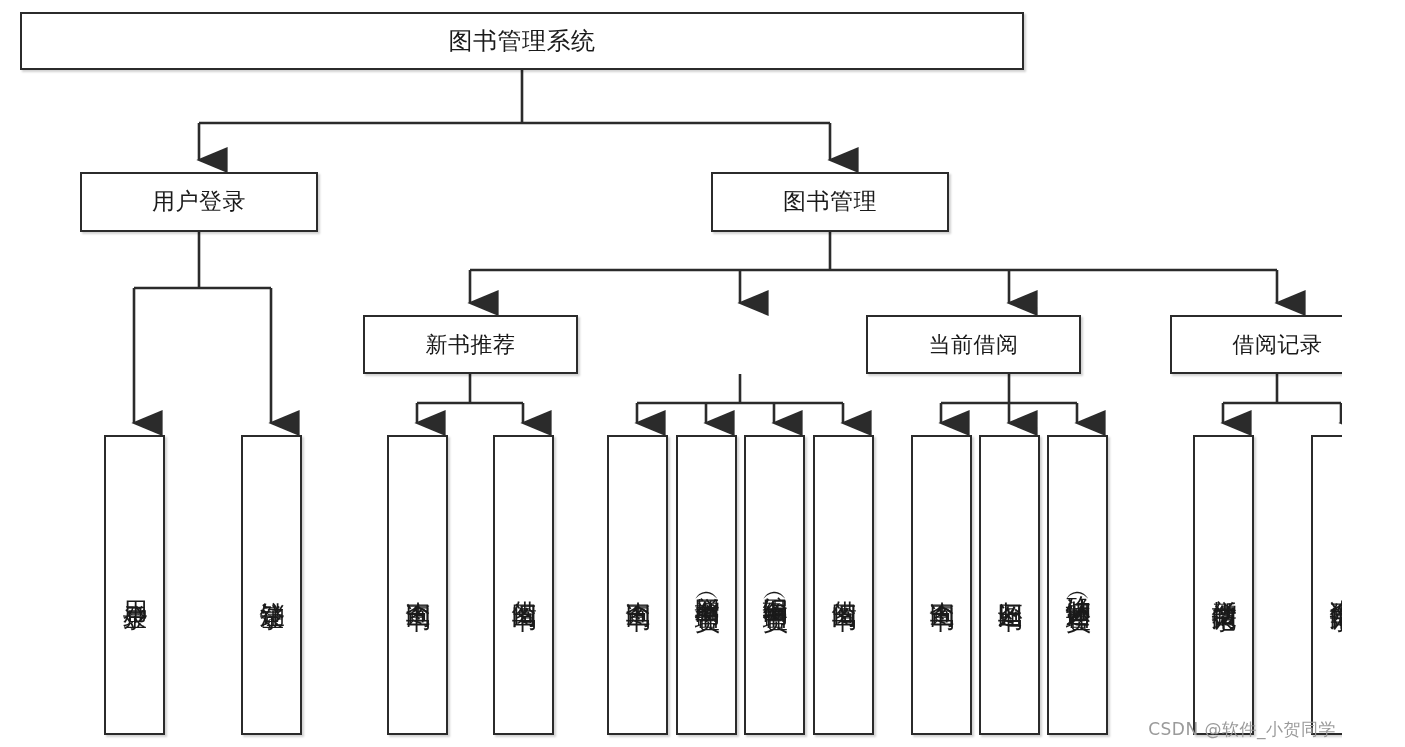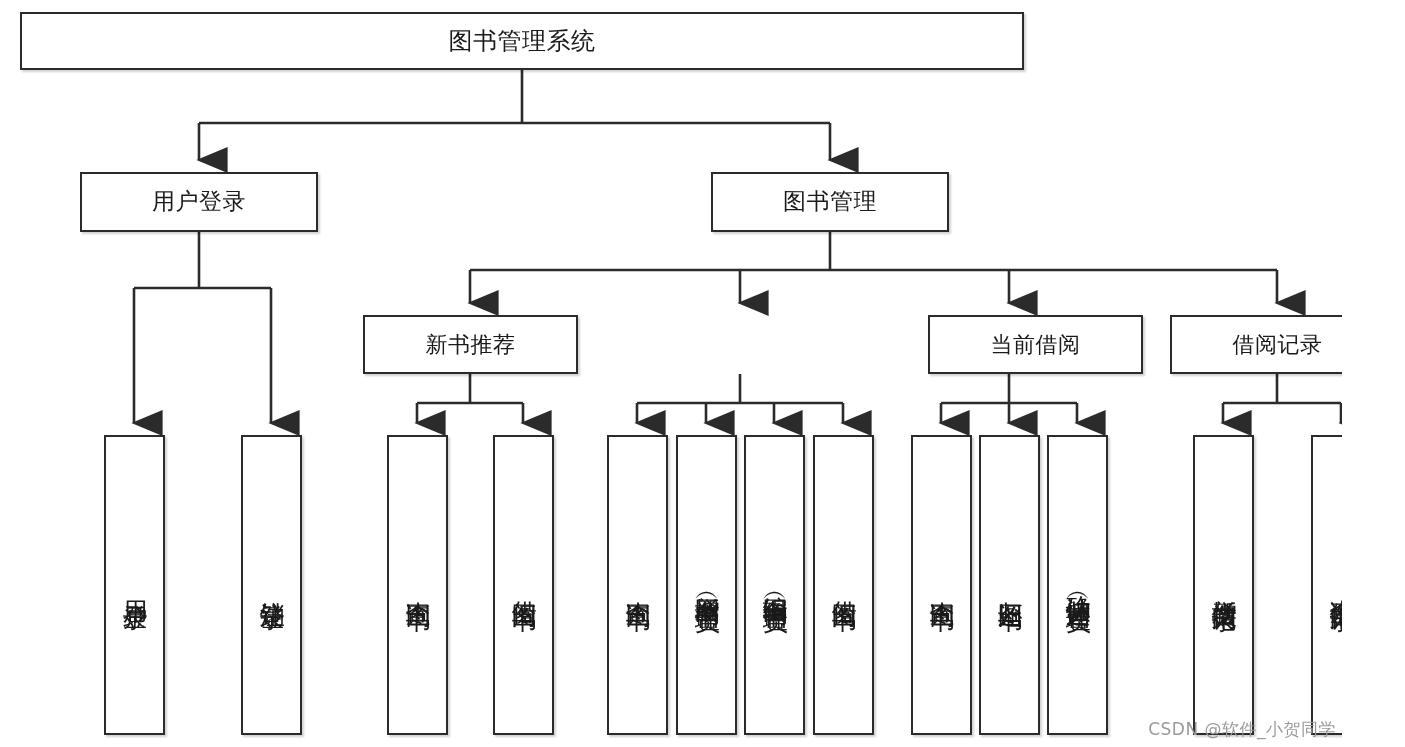--- a/index.html
+++ b/index.html
@@ -137,21 +137,21 @@
 
   <div class="node-box lvl2" style="left:363px; top:315px; width:215px; height:59px;">
     <span class="node-label">新书推荐</span>
   </div>
 
   <div class="node-box lvl1" style="left:711px; top:172px; width:238px; height:60px;">
     <span class="node-label">图书管理</span>
   </div>
 
 
-  <div class="node-box lvl2" style="left:928px; top:315px; width:215px; height:59px;">
+  <div class="node-box lvl2" style="left:866px; top:315px; width:215px; height:59px;">
     <span class="node-label">当前借阅</span>
   </div>
 
   <div class="node-box lvl2" style="left:1170px; top:315px; width:215px; height:59px;align-items:center;">
     <span class="node-label">借阅记录</span>
   </div>
 
   <div class="node-box leaf" style="left:104px; top:435px; width:61px; height:300px;">
     <span class="node-label">用户登录</span>
   </div>

